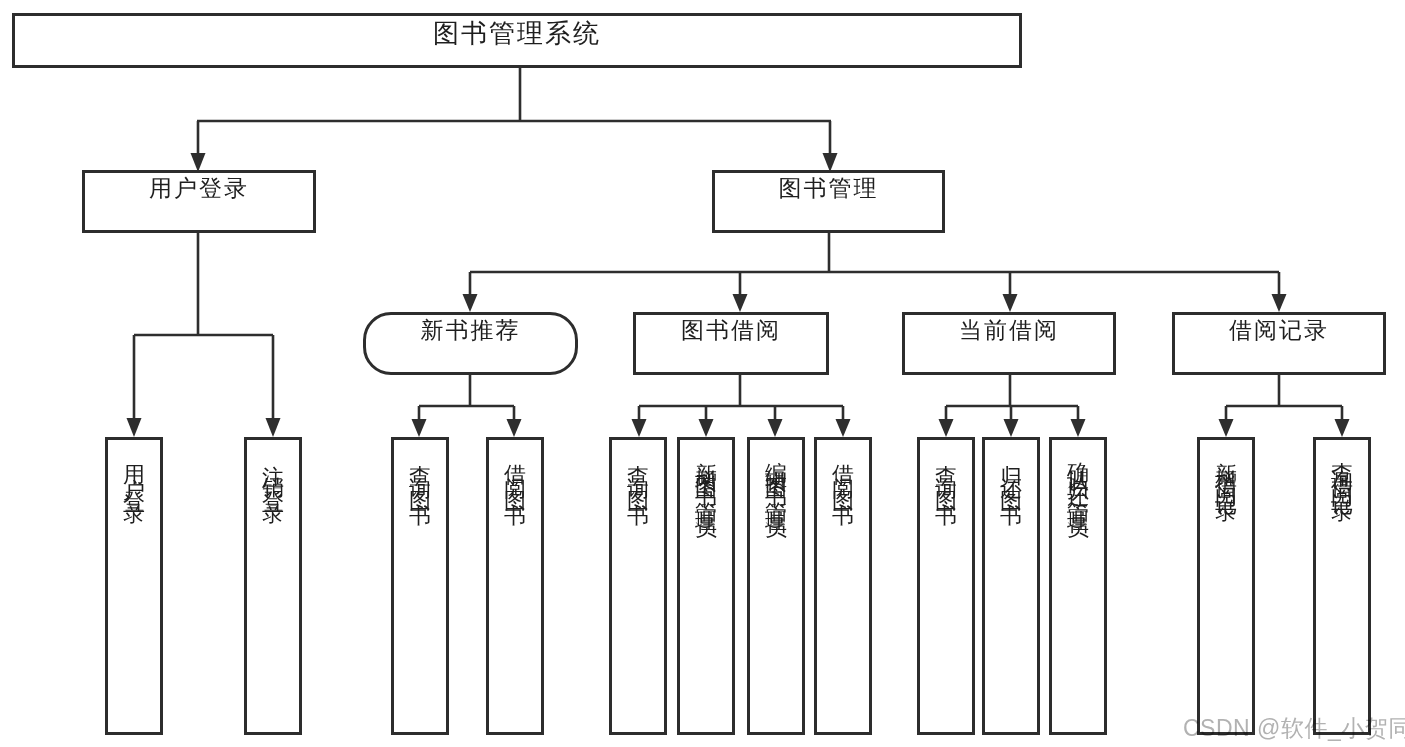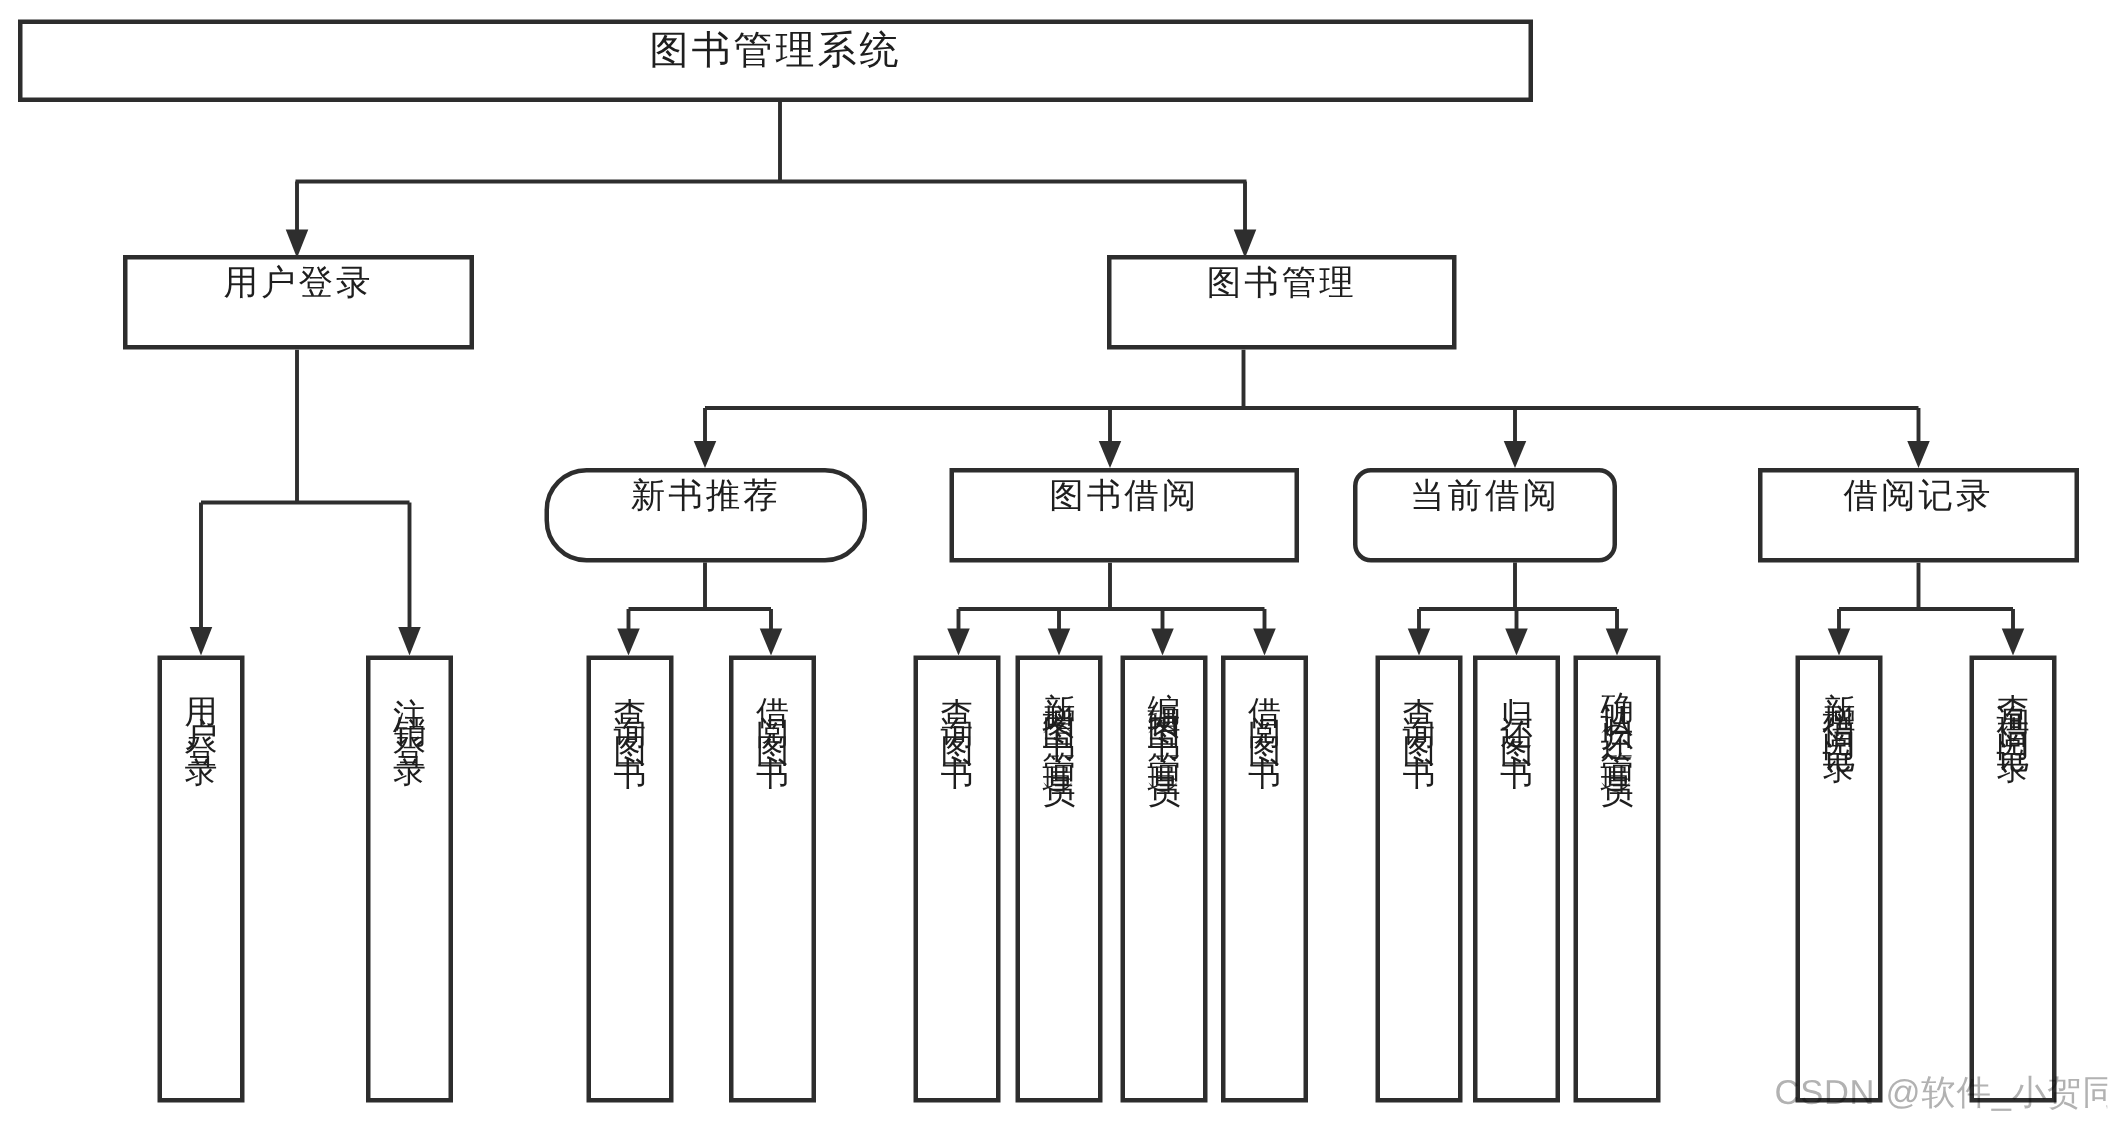--- a/index.html
+++ b/index.html
@@ -37,24 +37,24 @@
     border: 3px solid #2d2d2d;
     display: flex;
     align-items: flex-start;
     justify-content: center;
     color: #1e1e1e;
   }
   .h-node { font-size: 23px; letter-spacing: 2px; }
   .h-node .lbl { white-space: nowrap; }
   .n-root { left: 12px; top: 13px; width: 1010px; height: 55px; font-size: 26px; }
   .n-login   { left: 82px;  top: 170px; width: 234px; height: 63px; }
-  .n-mgmt    { left: 712px; top: 170px; width: 233px; height: 63px; margin-left: 26px; }
+  .n-mgmt    { left: 712px; top: 170px; width: 233px; height: 63px; }
   .n-rec     { left: 363px;  top: 312px; width: 215px; height: 63px; border-radius: 28px; }
-  .n-borrow  { left: 633px;  top: 312px; width: 233px; height: 63px; }
-  .n-current { left: 902px;  top: 312px; width: 176px; height: 63px; border-radius: 12px; }
+  .n-borrow  { left: 633px;  top: 312px; width: 196px; height: 63px; }
+  .n-current { left: 902px;  top: 312px; width: 214px; height: 63px; }
   .n-records { left: 1172px; top: 312px; width: 214px; height: 63px; }
 
   .leaf { top: 437px; width: 58px; height: 298px; }
   .leaf .v-lbl {
     writing-mode: vertical-rl;
     text-orientation: mixed;
     font-size: 22px;
     letter-spacing: 13px;
     position: relative;
     top: 7px;

